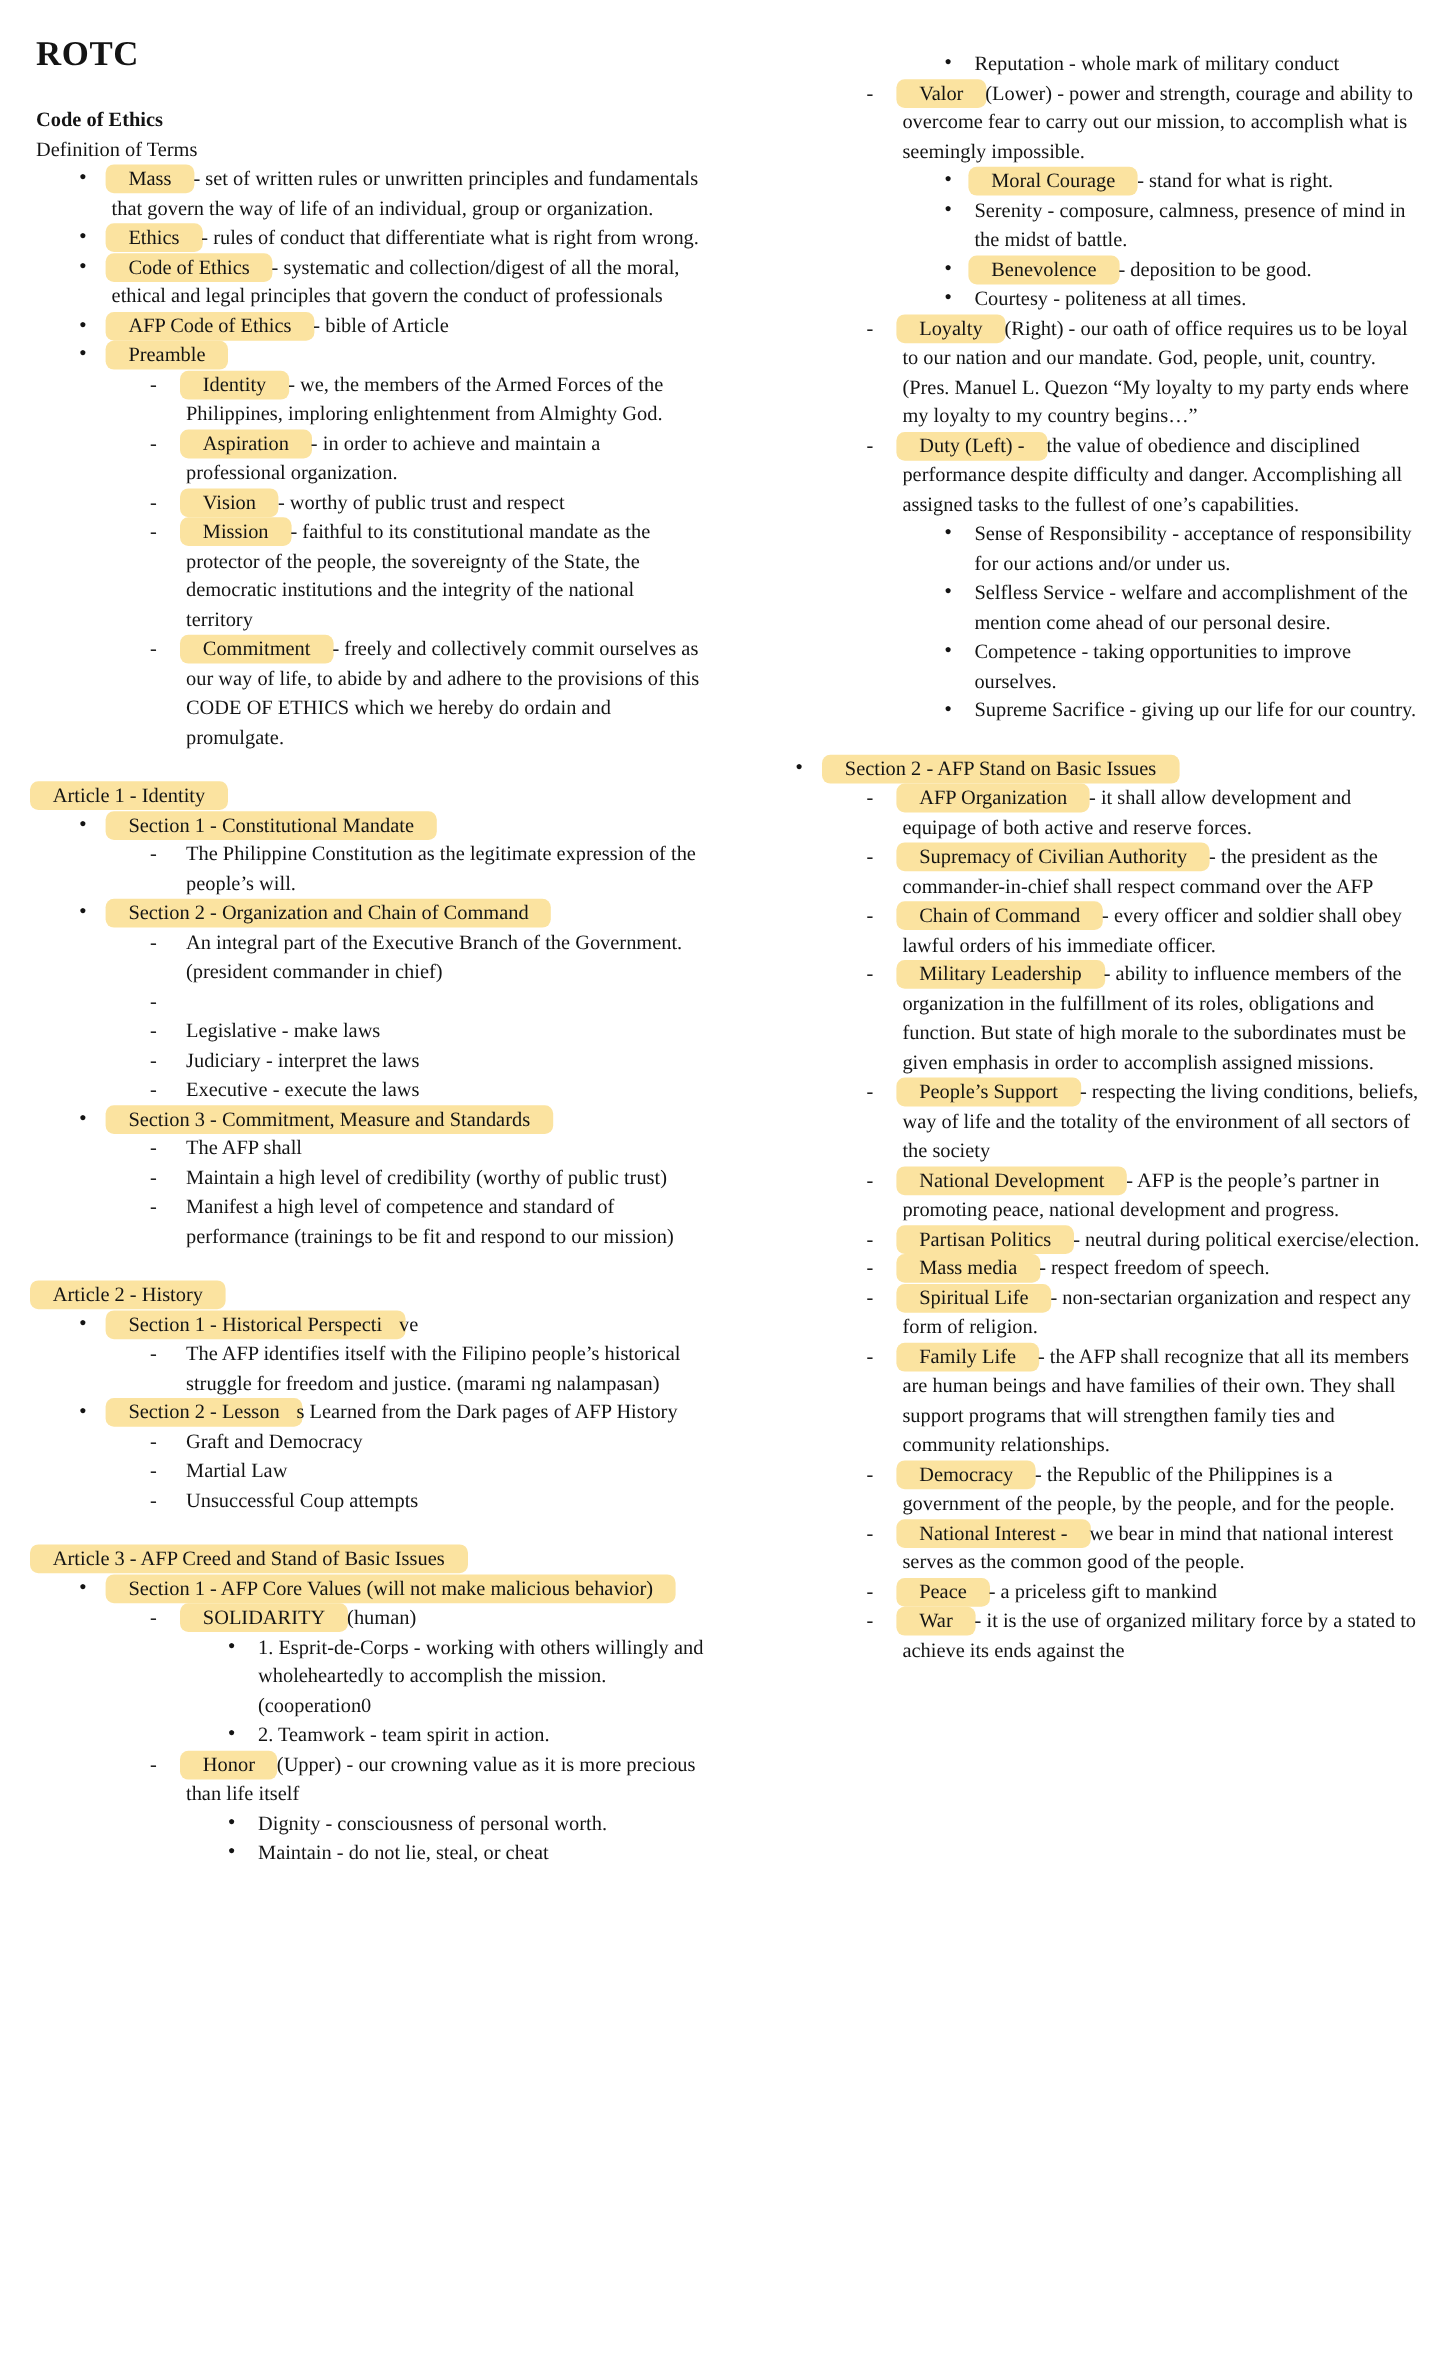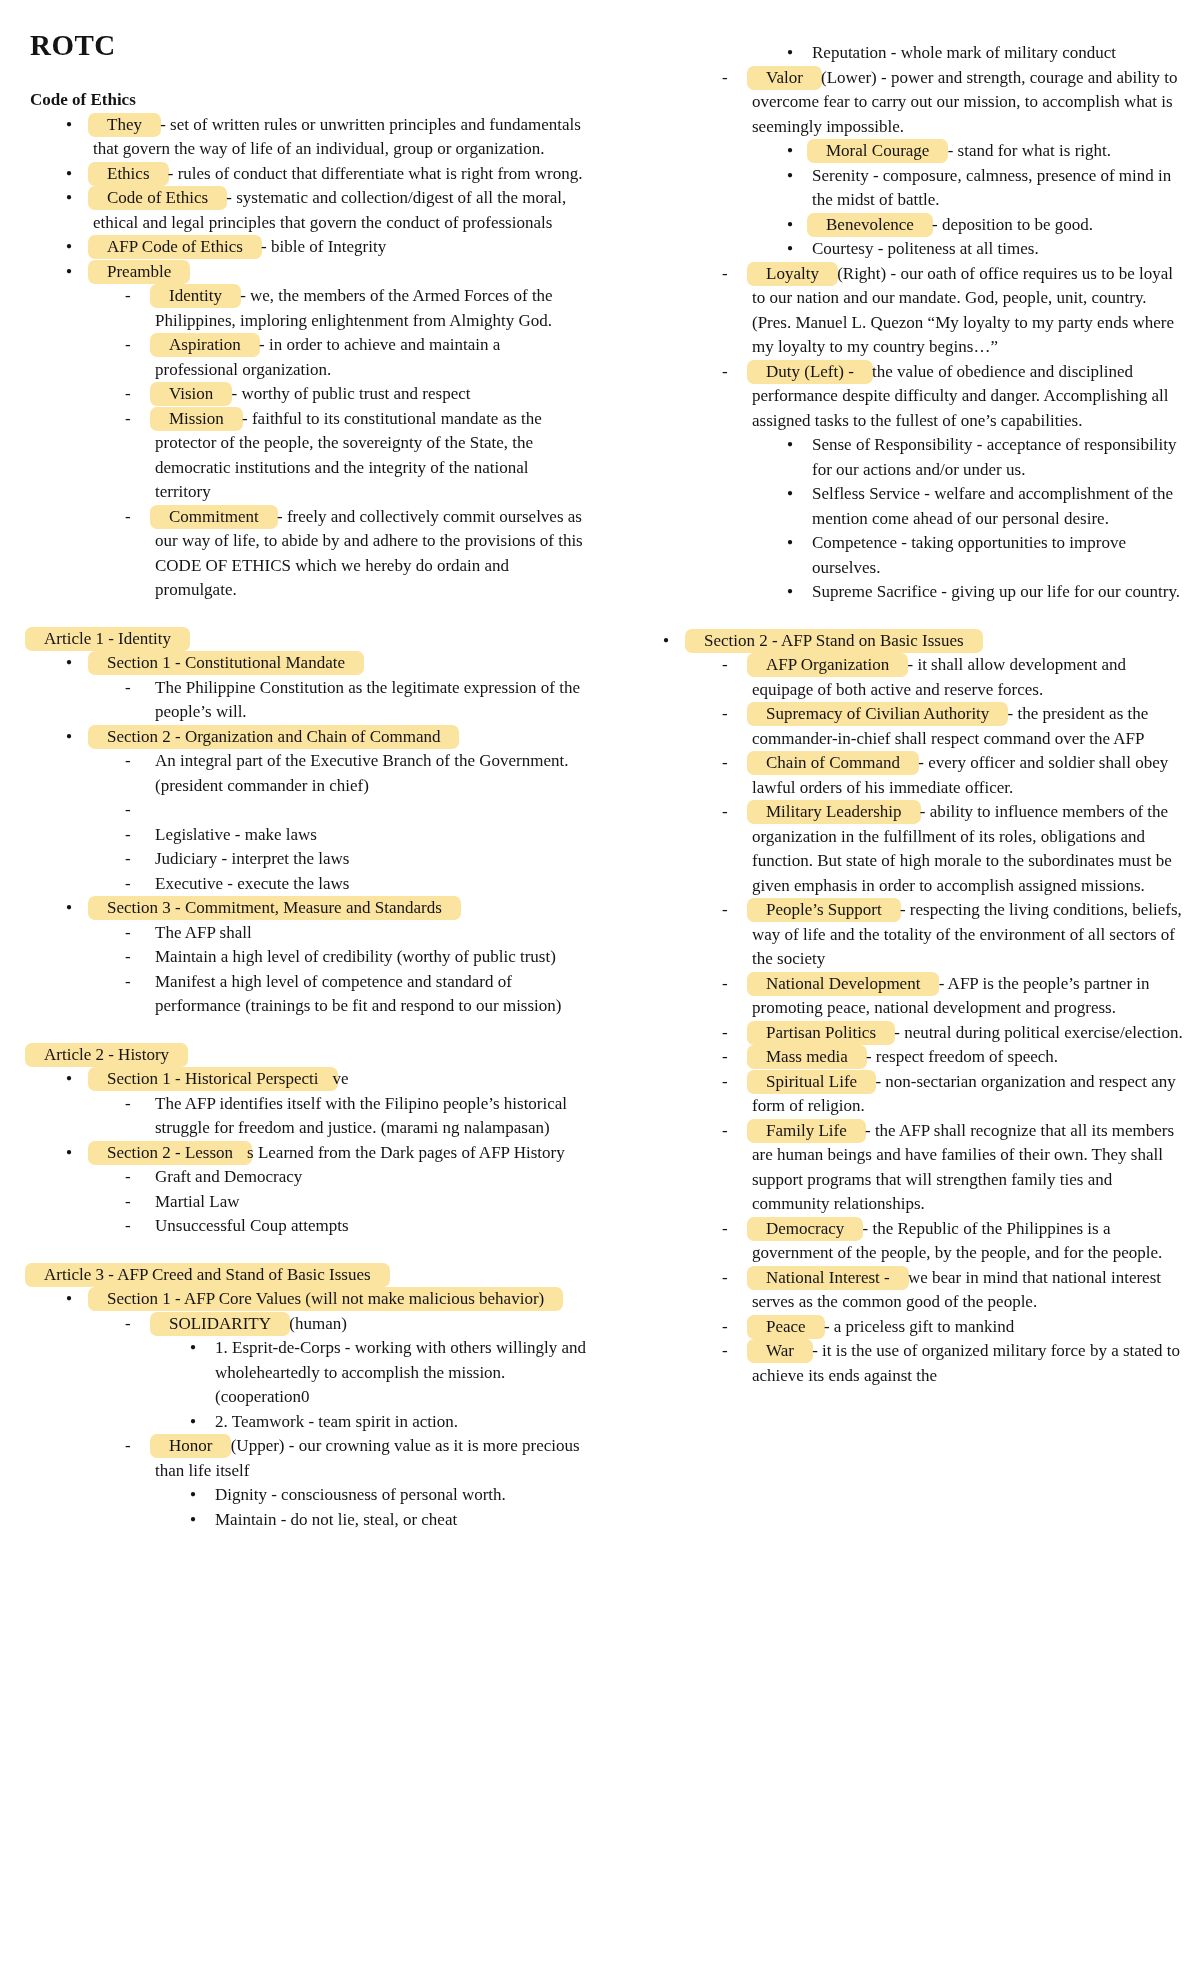--- a/index.html
+++ b/index.html
@@ -41,35 +41,36 @@
   }
 </style>
 </head>
 <body>
 
 <div class="page">
   <div class="col col-left">
       <div class="doc-title">ROTC</div>
       <div class="spacer"></div>
       <div class="plain-line bold-line"><span class="seg">Code of Ethics</span></div>
-      <div class="li lvl1">
-        <span class="marker m-bullet">●</span>
-        <span class="txt"><span class="hl">They</span><span class="seg"> - set of written rules or unwritten principles and fundamentals that govern the way of life of an individual, group or organization.</span></span>
+      <div class="plain-line"><span class="seg">Definition of Terms</span></div>
+      <div class="li lvl1">
+        <span class="marker m-bullet">●</span>
+        <span class="txt"><span class="hl">Mass</span><span class="seg"> - set of written rules or unwritten principles and fundamentals that govern the way of life of an individual, group or organization.</span></span>
       </div>
       <div class="li lvl1">
         <span class="marker m-bullet">●</span>
         <span class="txt"><span class="hl">Ethics</span><span class="seg"> - rules of conduct that differentiate what is right from wrong.</span></span>
       </div>
       <div class="li lvl1">
         <span class="marker m-bullet">●</span>
         <span class="txt"><span class="hl">Code of Ethics</span><span class="seg"> - systematic and collection/digest of all the moral, ethical and legal principles that govern the conduct of professionals</span></span>
       </div>
       <div class="li lvl1">
         <span class="marker m-bullet">●</span>
-        <span class="txt"><span class="hl">AFP Code of Ethics</span><span class="seg"> - bible of Integrity</span></span>
+        <span class="txt"><span class="hl">AFP Code of Ethics</span><span class="seg"> - bible of Article</span></span>
       </div>
       <div class="li lvl1">
         <span class="marker m-bullet">●</span>
         <span class="txt"><span class="hl">Preamble</span></span>
       </div>
       <div class="li lvl2">
         <span class="marker m-dash">-</span>
         <span class="txt"><span class="hl">Identity</span><span class="seg"> - we, the members of the Armed Forces of the Philippines, imploring enlightenment from Almighty God.</span></span>
       </div>
       <div class="li lvl2">

